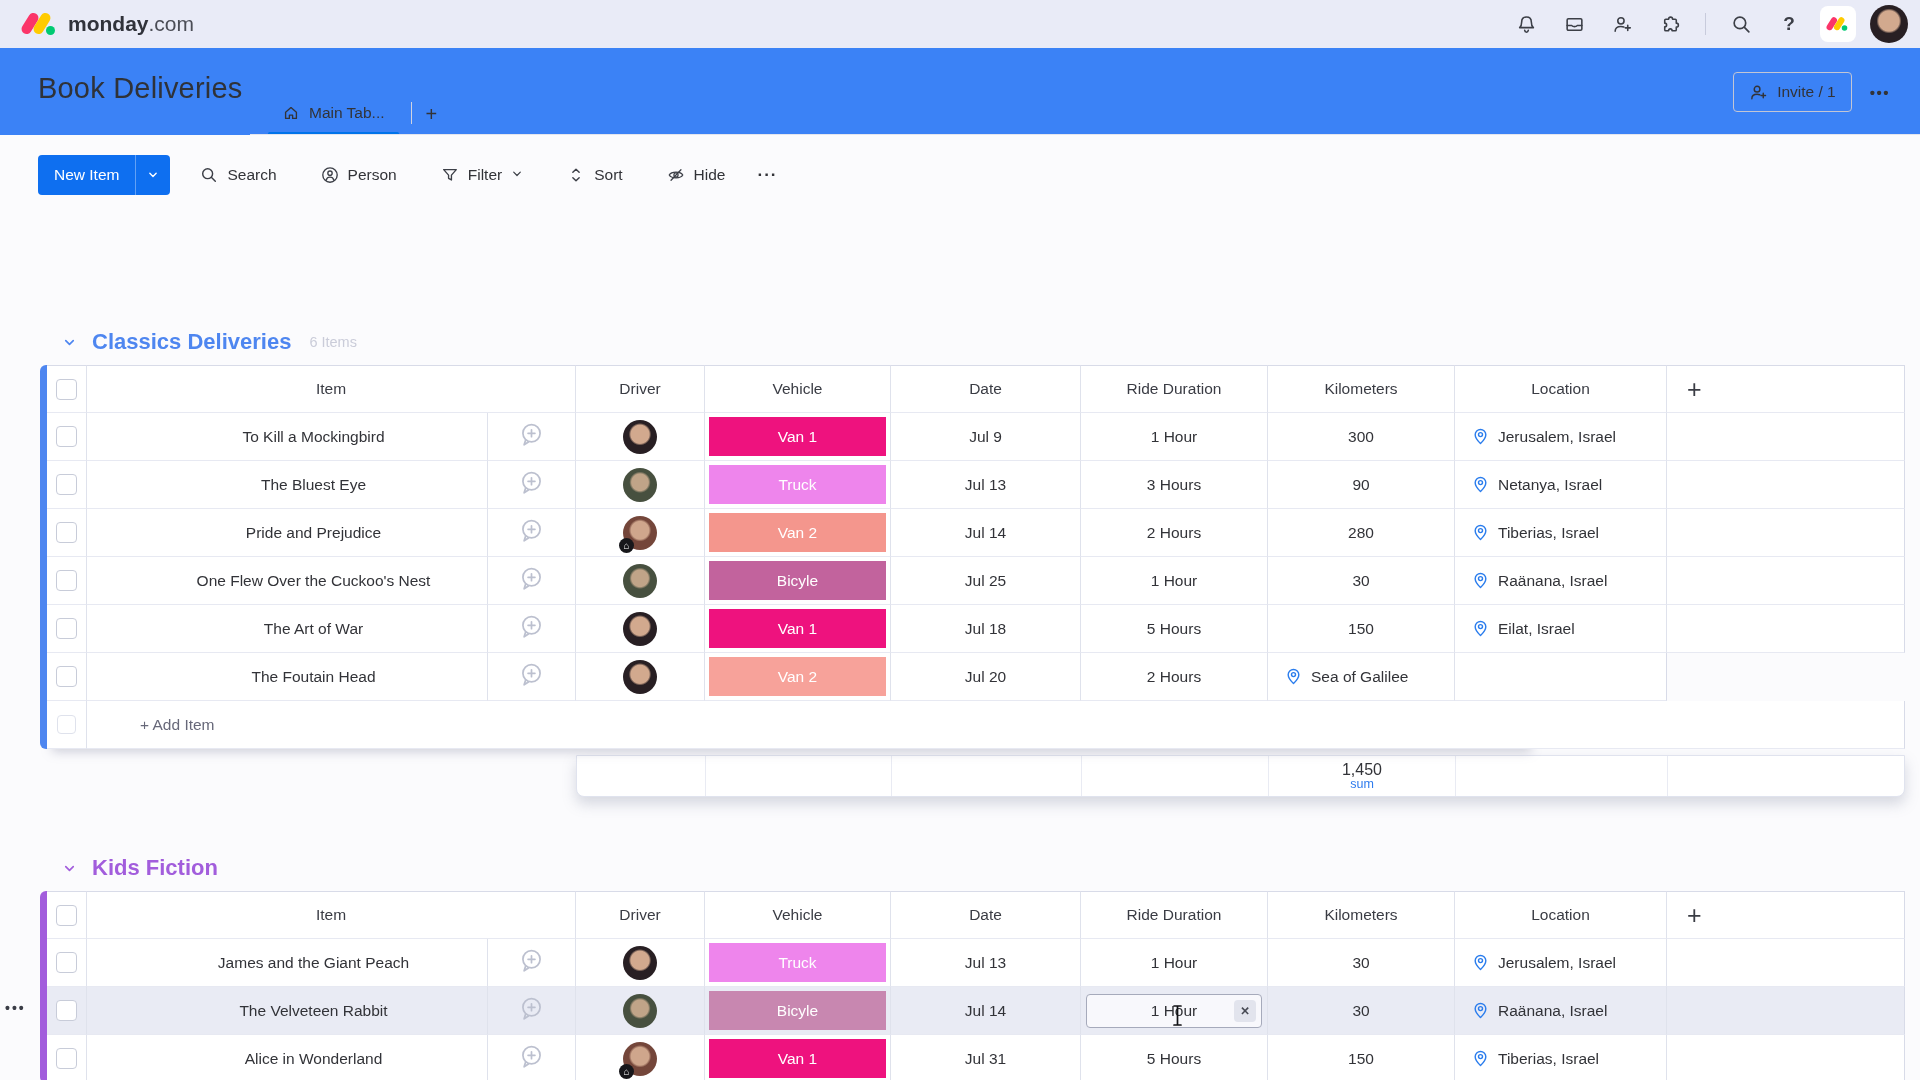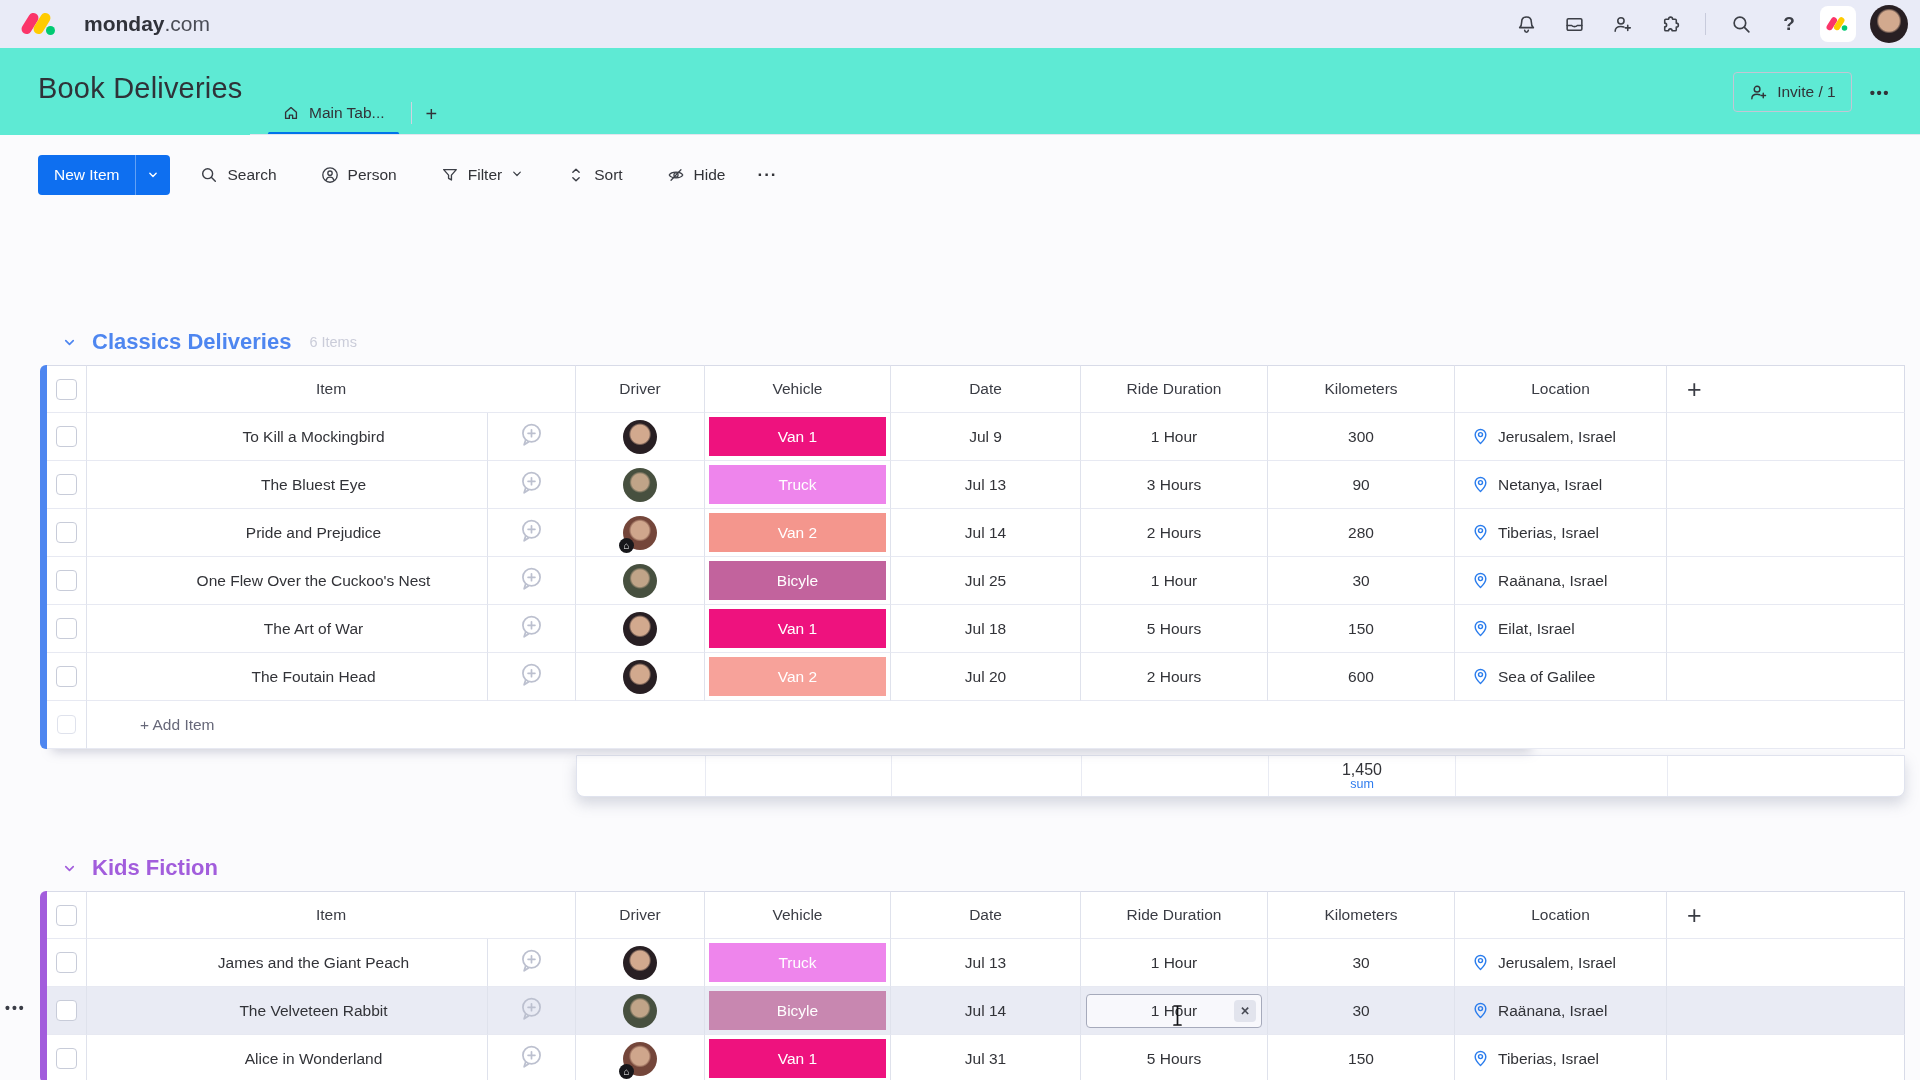--- a/index.html
+++ b/index.html
@@ -2,21 +2,21 @@
 <html><head>
 <meta charset="utf-8">
 <style>
   * { box-sizing: border-box; margin: 0; padding: 0; }
   html,body { width:1920px; height:1080px; }
   body { font-family: "Liberation Sans", sans-serif; color:#323338; background:#fbfbfd; overflow:hidden; }
   .page { position:relative; width:1920px; height:1080px; overflow:hidden; }
 
   
   .topbar { height:48px; background:#e9ebf7; display:flex; align-items:center; justify-content:space-between; padding:0 12px 0 22px; }
-  .brand { display:flex; align-items:center; gap:26px; }
+  .brand { display:flex; align-items:center; gap:10px; }
   .logo-mark { position:relative; width:36px; height:26px; display:inline-block; }
   .logo-mark i { position:absolute; border-radius:8px; width:10px; height:23px; transform:rotate(32deg); }
   .lm-pink { left:3px; top:1px; background:#fb3569; }
   .lm-yellow { left:15px; top:1px; background:#ffcb00; }
   .lm-dot { position:absolute; width:9px; height:9px; border-radius:50%; background:#00ca72; right:3px; bottom:2px; }
   .brand-text { font-size:21px; color:#30323a; }
   .brand-text b { font-weight:700; }
   .brand-text span { font-weight:400; color:#4b4d56; }
   .topbar-right { display:flex; align-items:center; gap:14px; }
   .tb-icon { width:34px; height:34px; display:flex; align-items:center; justify-content:center; color:#3c3f47; border-radius:6px; cursor:pointer; }
@@ -25,21 +25,21 @@
   .tb-divider { width:1px; height:22px; background:#c8cbdc; margin:0 4px; }
   .badge-logo { width:36px; height:36px; background:#fff; border-radius:8px; display:flex; align-items:center; justify-content:center; }
   .badge-logo .logo-mark { transform:scale(.62); }
   .avatar { border-radius:50%; display:inline-block; position:relative; }
   .av-a { background: radial-gradient(circle at 50% 42%, #d2a98e 0 35%, #281f23 43%); }
   .av-b { background: radial-gradient(circle at 50% 42%, #c0a488 0 32%, #47503f 41%); }
   .av-c { background: radial-gradient(circle at 50% 42%, #cfa68c 0 34%, #74463a 43%); }
   .avatar.top { width:38px; height:38px; }
 
   
-  .board-header { position:relative; height:87px; background:#5eead4; padding:0 30px 0 38px; }
+  .board-header { position:relative; height:87px; background:#3b82f6; padding:0 30px 0 38px; }
   .board-header::after { content:''; position:absolute; left:250px; right:0; bottom:0; height:1px; background:#e3e5ee; }
   .board-title { position:absolute; left:38px; top:24px; font-size:29px; font-weight:500; color:#2f3238; letter-spacing:.2px; }
   .tabs { position:absolute; left:268px; bottom:0; display:flex; align-items:flex-end; gap:12px; }
   .tab { position:relative; height:44px; display:flex; align-items:center; gap:9px; padding:0 14px; font-size:15.5px; color:#323338; cursor:pointer; }
   .tab svg { width:18px; height:18px; color:#323338; }
   .tab.active::after { content:''; position:absolute; left:0; right:0; bottom:0; height:3px; background:#0073ea; border-radius:2px; }
   .tab-divider { width:1px; height:22px; background:#d0d3e0; margin-bottom:11px; }
   .add-tab { border:none; background:none; font-size:20px; font-weight:300; color:#323338; margin:0 6px 9px 2px; cursor:pointer; }
   .header-right { position:absolute; right:30px; top:24px; display:flex; align-items:center; gap:18px; }
   .invite-btn { display:flex; align-items:center; gap:9px; height:40px; padding:0 15px; border:1px solid #c3c6d4; border-radius:4px; background:transparent; font-size:15.5px; color:#323338; font-family:inherit; cursor:pointer; }
@@ -468,21 +468,20 @@
               <div class="cell c-driver">
                 <span class="avatar row-avatar av-a"></span>
               </div>
               <div class="cell c-vehicle">
                 <span class="vehicle-fill" style="background:#f7a29a">Van 2</span>
               </div>
               <div class="cell">Jul 20</div>
               <div class="cell">
                 <span>2 Hours</span>
               </div>
-              <div class="cell">600</div>
               <div class="cell c-loc">
                 <span style="color:#2b7ded;display:flex">
                   <svg viewBox="0 0 20 20" fill="none" stroke="currentColor" stroke-width="1.5" stroke-linejoin="round">
                     <path d="M10 2.6c-3.1 0-5.6 2.4-5.6 5.5 0 3.8 5.6 9.3 5.6 9.3s5.6-5.5 5.6-9.3c0-3.1-2.5-5.5-5.6-5.5Z"></path>
                     <circle cx="10" cy="8" r="2.1"></circle>
                   </svg>
                 </span>
                 <span>Sea of Galilee</span>
               </div>
               <div class="cell c-plus"></div>

